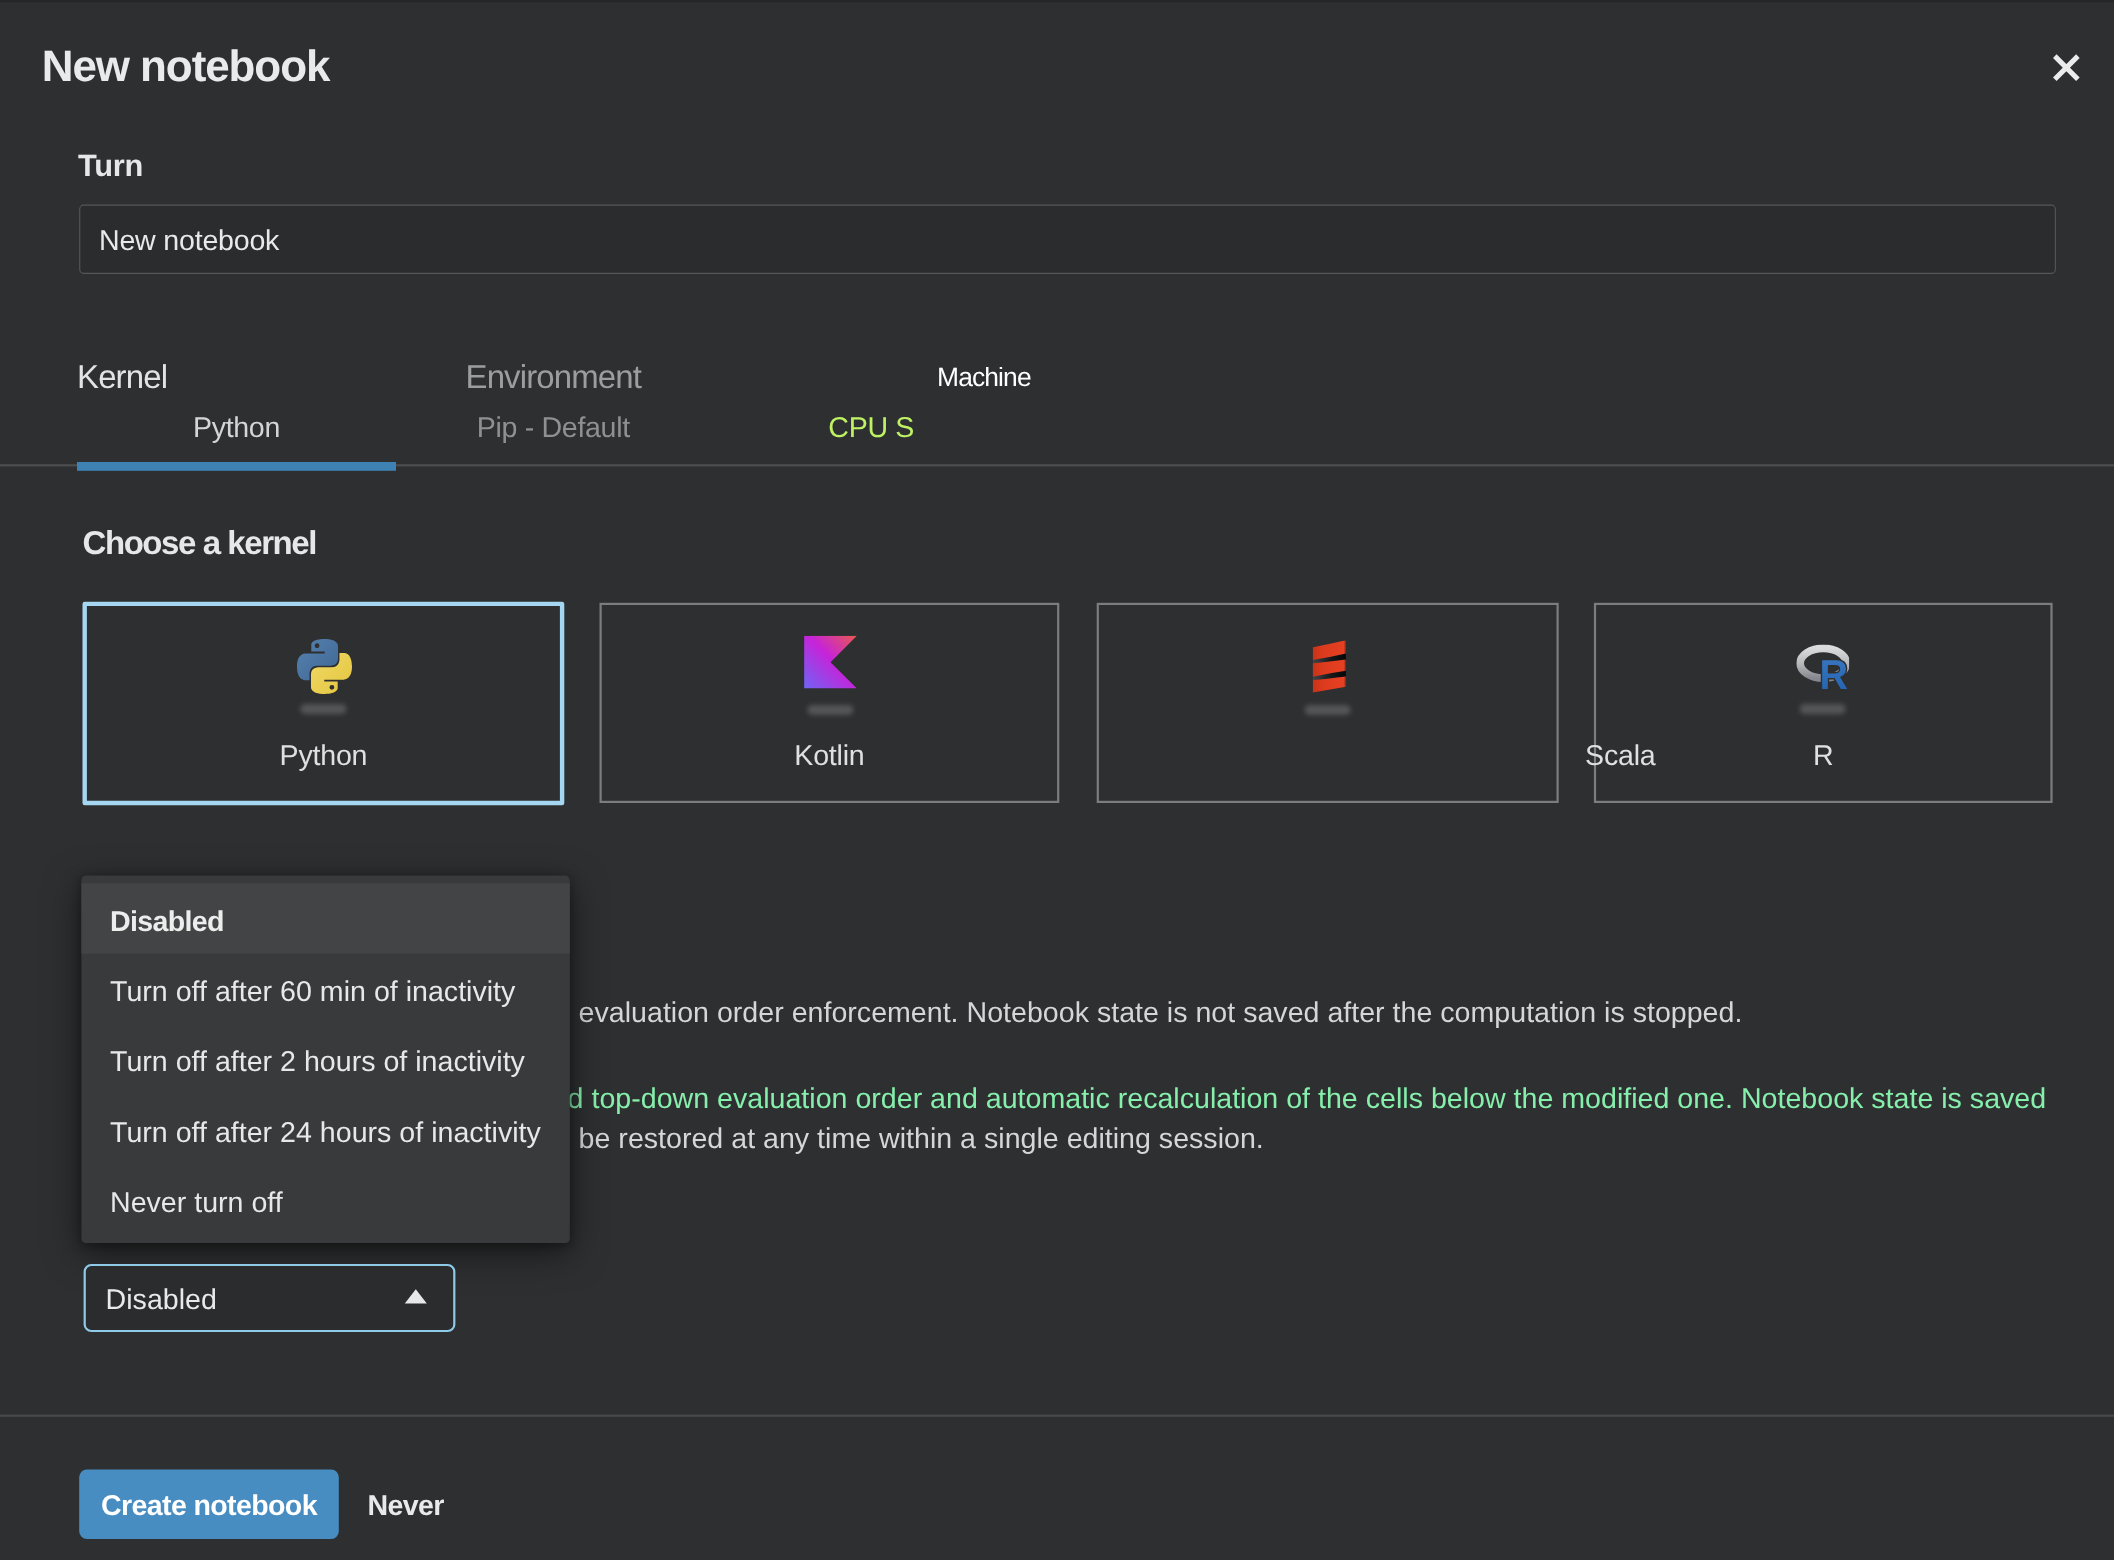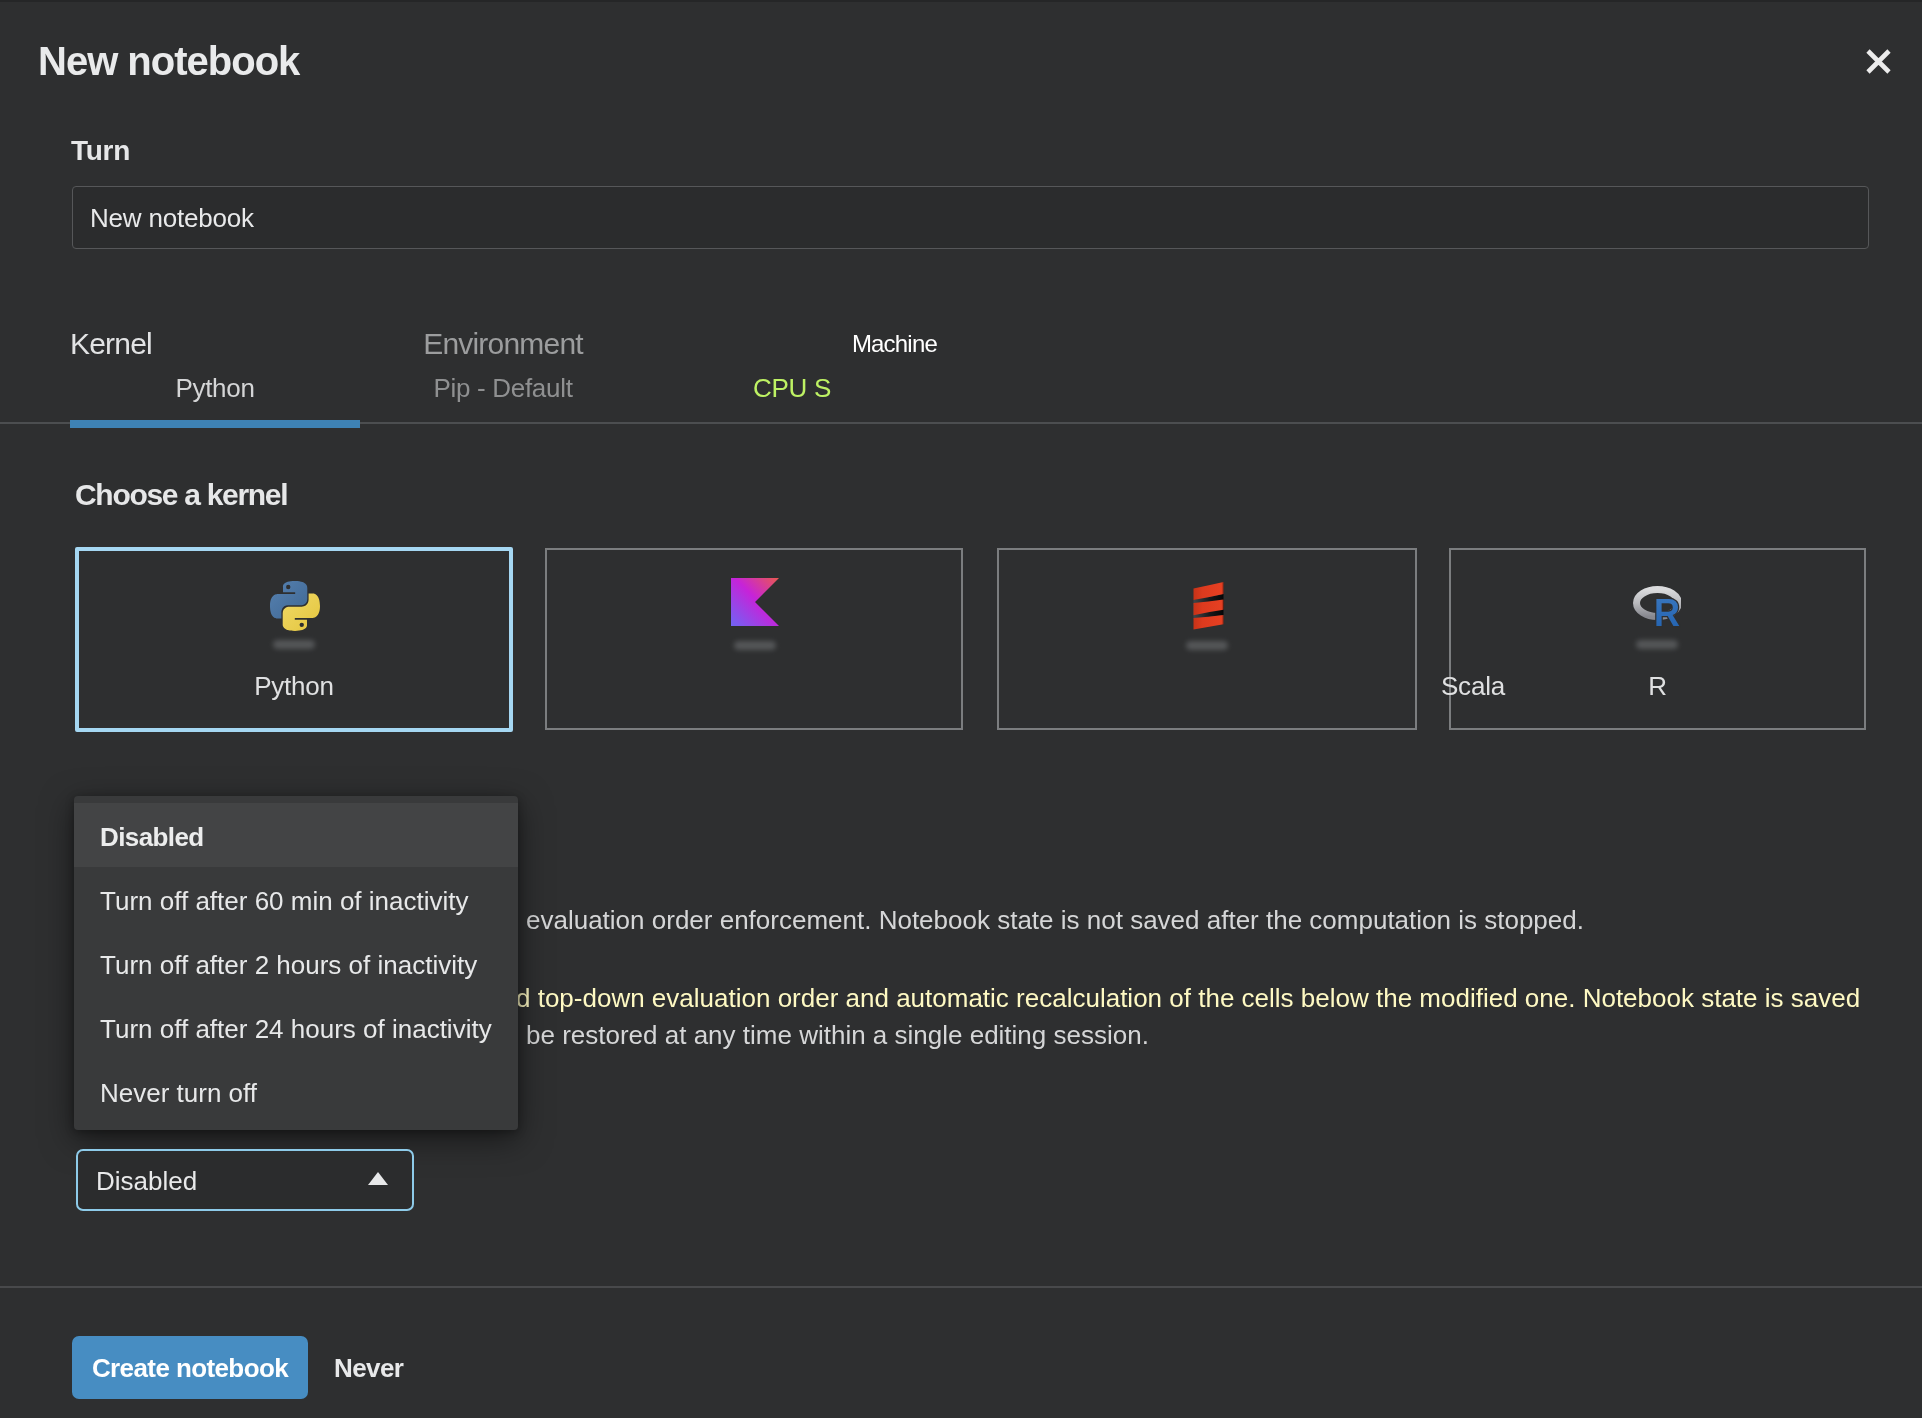--- a/index.html
+++ b/index.html
@@ -109,25 +109,26 @@
     <ellipse cx="24.5" cy="17" rx="21" ry="13.5" fill="none" stroke="url(#rring)" stroke-width="7"></ellipse>
     <text x="21" y="40" font-family="'Liberation Sans',sans-serif" font-weight="bold" font-size="38" fill="url(#rblue)" stroke="#2e2f30" stroke-width="2.6" paint-order="stroke" textLength="26" lengthAdjust="spacingAndGlyphs">R</text>
   </svg>
 
   <div class="abs" style="left:273px; top:640px; width:42px; height:9px; background:#5e6062; border-radius:5px; filter:blur(2.5px); opacity:.8;"></div>
   <div class="abs" style="left:734px; top:641px; width:42px; height:9px; background:#5e6062; border-radius:5px; filter:blur(2.5px); opacity:.8;"></div>
   <div class="abs" style="left:1186px; top:641px; width:42px; height:9px; background:#5e6062; border-radius:5px; filter:blur(2.5px); opacity:.8;"></div>
   <div class="abs" style="left:1636px; top:640px; width:42px; height:9px; background:#5e6062; border-radius:5px; filter:blur(2.5px); opacity:.8;"></div>
 
   <div class="abs txt" style="left:79px; top:671px; width:430px; text-align:center; font-size:26px; color:#dfe0e1; letter-spacing:-0.2px; line-height:30px;">Python</div>
+  <div class="abs txt" style="left:545px; top:671px; width:418px; text-align:center; font-size:26px; color:#dfe0e1; letter-spacing:-0.2px; line-height:30px;">Kotlin</div>
   <div class="abs txt" style="left:997px; top:671px; width:508px; text-align:right; font-size:26px; color:#dfe0e1; letter-spacing:-0.2px; line-height:30px;">Scala</div>
   <div class="abs txt" style="left:1449px; top:671px; width:417px; text-align:center; font-size:26px; color:#dfe0e1; letter-spacing:-0.2px; line-height:30px;">R</div>
 
   <div class="abs txt" style="left:526px; top:901px; font-size:26px; color:#d5d6d7; line-height:38px;">evaluation order enforcement. Notebook state is not saved after the computation is stopped.</div>
-  <div class="abs txt" style="left:516px; top:979px; font-size:26px; color:#fef9c3; line-height:38px;">d top-down evaluation order and automatic recalculation of the cells below the modified one. Notebook state is saved</div>
+  <div class="abs txt" style="left:516px; top:979px; font-size:26px; color:#86efac; line-height:38px;">d top-down evaluation order and automatic recalculation of the cells below the modified one. Notebook state is saved</div>
   <div class="abs txt" style="left:526px; top:1016px; font-size:26px; color:#d5d6d7; line-height:38px;">be restored at any time within a single editing session.</div>
 
   <div class="abs" style="left:74px; top:796px; width:444px; height:334px; background:#393a3b; border-radius:4px; box-shadow:0 9px 32px rgba(0,0,0,0.5), 0 2px 9px rgba(0,0,0,0.3);"></div>
   <div class="abs" style="left:74px; top:803px; width:444px; height:64px; background:#434445;"></div>
   <div class="abs txt" style="left:100px; top:822px; font-size:26px; font-weight:bold; color:#eceded; letter-spacing:-0.6px; line-height:30px;">Disabled</div>
   <div class="abs txt" style="left:100px; top:886px; font-size:26px; color:#e7e8e9; line-height:30px;">Turn off after 60 min of inactivity</div>
   <div class="abs txt" style="left:100px; top:950px; font-size:26px; color:#e7e8e9; line-height:30px;">Turn off after 2 hours of inactivity</div>
   <div class="abs txt" style="left:100px; top:1014px; font-size:26px; color:#e7e8e9; line-height:30px;">Turn off after 24 hours of inactivity</div>
   <div class="abs txt" style="left:100px; top:1078px; font-size:26px; color:#e7e8e9; line-height:30px;">Never turn off</div>
 

